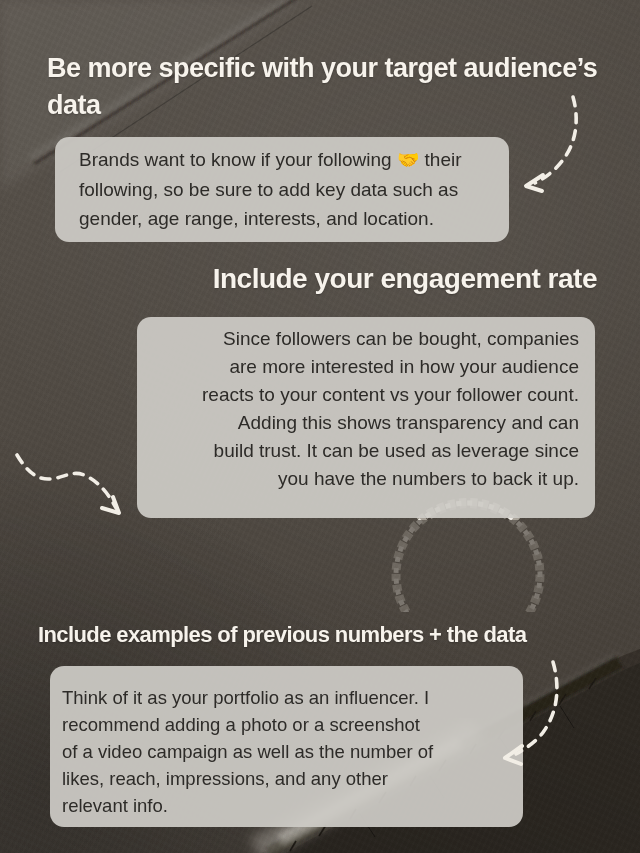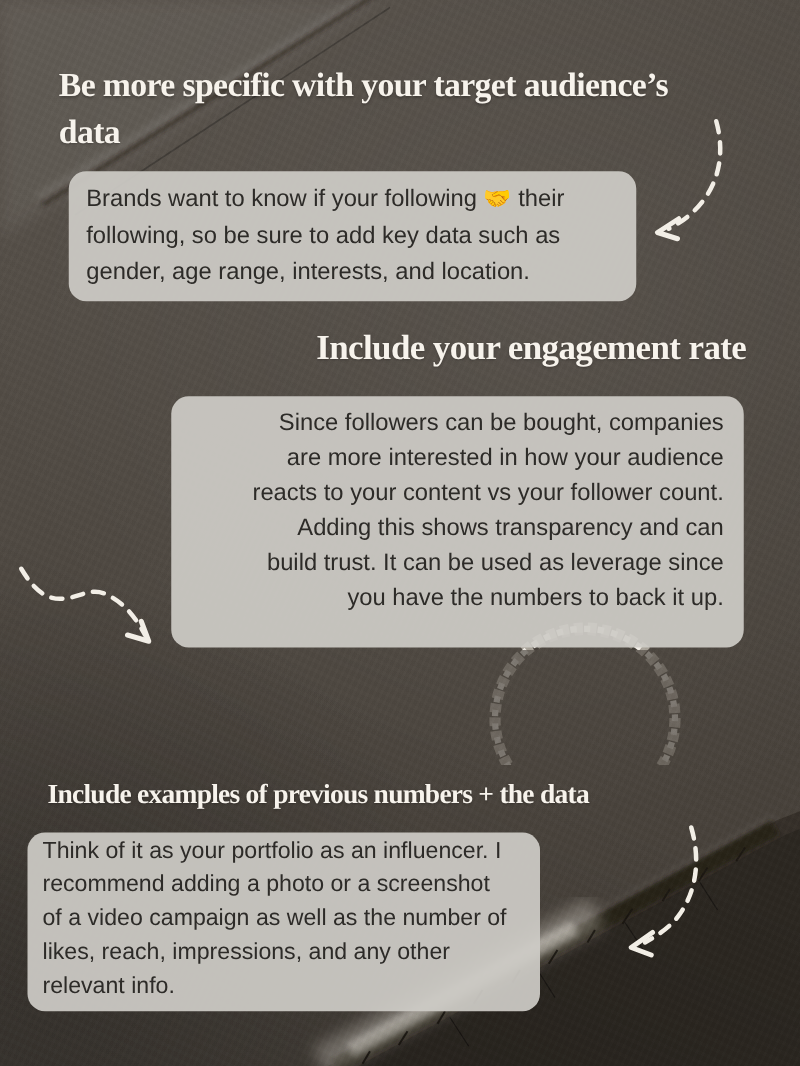--- a/index.html
+++ b/index.html
@@ -17,39 +17,39 @@
       repeating-linear-gradient(115deg, rgba(255,255,255,0.012) 0 2px, rgba(0,0,0,0.012) 2px 5px),
       repeating-linear-gradient(25deg, rgba(255,255,255,0.008) 0 3px, rgba(0,0,0,0.01) 3px 7px);
   }
   .bg-decor { position:absolute; left:0; top:0; z-index:1; }
   .vignette {
     position:absolute; inset:0; z-index:1; pointer-events:none;
     background: linear-gradient(205deg, rgba(0,0,0,0) 62%, rgba(0,0,0,0.16) 100%);
   }
   .heading {
     position:absolute; z-index:3; margin:0;
-    font-family:Liberation Serif, serif;
+    font-family:Liberation Sans, sans-serif;
     font-weight:700; color:#f7f3ec; letter-spacing:-0.5px;
     white-space:pre-line;
     text-shadow:0 1px 2px rgba(0,0,0,0.25);
   }
   #h1 { left:47px; top:50px; width:560px; font-size:27px; line-height:37px; }
   #h2 { left:137px; top:262px; width:460px; font-size:28px; line-height:34px; text-align:right; }
   #h3 { left:38px; top:620px; width:560px; font-size:22px; line-height:30px; letter-spacing:-0.6px; }
   .card {
     position:absolute; z-index:2; box-sizing:border-box;
     background:rgba(206,203,198,0.93); border-radius:14px;
     color:#2d2b28;
   }
   .card p { margin:0; }
   .lines { display:block; white-space:pre-line; }
-  #card1 { left:55px; top:137px; width:454px; padding:8px 14px 9px; font-size:19px; line-height:29px; }
+  #card1 { left:55px; top:137px; width:454px; padding:8px 24px 9px; font-size:19px; line-height:29px; }
   #card2 { left:137px; top:317px; width:458px; padding:8px 16px 25px; font-size:19px; line-height:28px; text-align:right; }
   #card3 { left:137px; top:518px; width:460px; padding:7px 15px 8px; font-size:19px; line-height:28px; text-align:right; }
-  #card4 { left:22px; top:666px; width:410px; padding:0 12px 8px; font-size:18.5px; line-height:27px; }
+  #card4 { left:50px; top:666px; width:473px; padding:18px 12px 8px; font-size:18.5px; line-height:27px; }
   .emoji { color:#e5b53a; font-size:18px; }
   .arrow { position:absolute; z-index:3; }
   #arrow1 { left:512px; top:90px; }
   #arrow2 { left:8px;   top:448px; }
   #arrow3 { left:492px; top:656px; }
   .arrow path { fill:none; stroke:#f2eee6; stroke-width:3.6; stroke-linecap:round; }
   .arrow path.dash { stroke-dasharray:9 8; }
   .arrow path.head { stroke-width:4; stroke-linejoin:round; }
 </style>
 </head>

